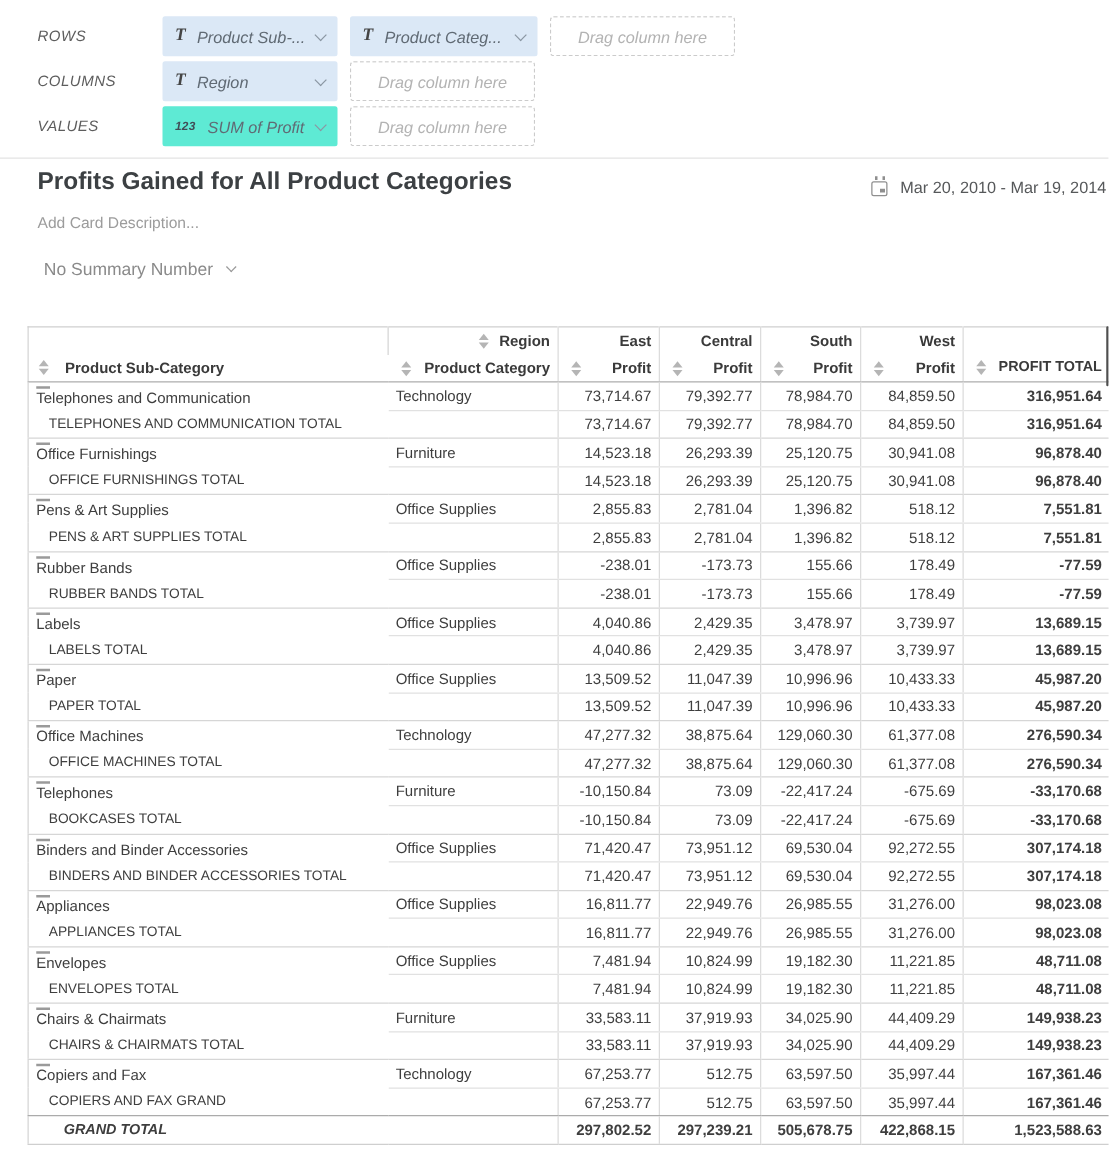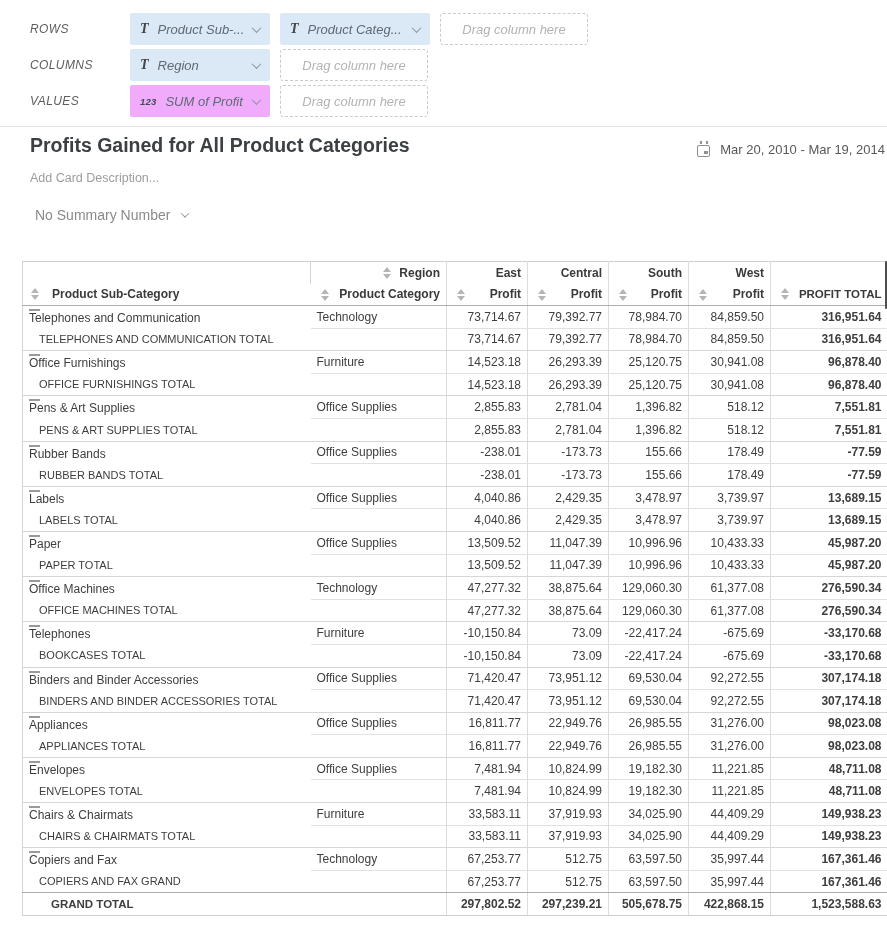--- a/index.html
+++ b/index.html
@@ -8,21 +8,21 @@
   .page { position:relative; width:887px; height:927px; background:#fff; overflow:hidden; }
 
   
   .config-panel { position:absolute; top:0; left:0; width:887px; height:127px; border-bottom:1px solid #e3e3e3; background:#fff;font-style:italic; }
   .cfg-row { position:absolute; left:0; width:887px; height:32px; }
   .cfg-row.r1 { top:13px; } .cfg-row.r2 { top:49px; } .cfg-row.r3 { top:85px; }
   .cfg-label { position:absolute; left:30px; top:0; line-height:32px; font-size:12px; color:#5d5d5d; letter-spacing:.4px; font-weight:500; }
   .chips { position:absolute; left:130px; top:0; display:flex; gap:10px; }
   .chip { height:32px; border-radius:2px; display:flex; align-items:center; padding:0 10px; gap:9px; cursor:pointer; }
   .chip.blue { background:#dbe8f6; }
-  .chip.green { background:#f0abfc; }
+  .chip.green { background:#5eead4;text-align:center; }
   .chip .t-icon { font-family:"Liberation Serif", serif; font-weight:700; font-size:14px; color:#454545; flex:none; }
   .chip .n-icon { font-weight:700; font-size:9.5px; color:#414c56; letter-spacing:.2px; flex:none; }
   .chip .chip-label { font-size:13px; color:#606a74; white-space:nowrap; flex:1 1 auto; }
   .chip.w140 { width:140px; } .chip.w150 { width:150px; }
   .chev { width:7px; height:7px; border-right:1.5px solid #8a96a2; border-bottom:1.5px solid #8a96a2; transform:rotate(45deg) translate(-1px,-1px); flex:none; }
   .dropzone { height:32px; border:1px dashed #cbcbcb; border-radius:3px; display:flex; align-items:center; justify-content:center; font-size:13px; color:#b3b3b3; }
   .dz148 { width:148px; }
 
   
   .card-title { position:absolute; top:134px; left:30px; font-size:19.5px; font-weight:700; color:#3c4043; }
@@ -57,21 +57,21 @@
   .sort::after  { content:""; border-left:4px solid transparent; border-right:4px solid transparent; border-top:5px solid #b5b5b5; }
   td.c-sub { padding-left:6px; }
   .subwrap { display:flex; align-items:flex-start;flex-direction:column; }
   .minus { width:11px; height:2px; background:#9a9a9a; margin-right:11px; flex:none; cursor:pointer; }
   tr.sub-row td.inner { border-bottom:1px solid #e1e1e1; }
   tr.total-row td { border-bottom:1px solid #d6d6d6; }
   tr.total-row td.c-sub { padding-left:16px; font-size:11px; }
   td.coltotal { font-weight:700; }
   tbody tr:nth-last-child(2) td { border-bottom-color:#ababab; }
   tr.grand td { border-bottom:1px solid #cfcfcf; font-weight:700; }
-  tr.grand td.c-sub { padding-left:28px; font-size:11.5px; }
+  tr.grand td.c-sub { padding-left:28px; font-size:11.5px;font-style:italic; }
   .scroll-thumb { position:absolute; top:261px; right:0; width:2px; height:48px; background:#4f4f4f; border-radius:2px; cursor:pointer; }
 </style>
 </head>
 <body>
 
 <div class="page">
 
   <div class="config-panel">
     <div class="cfg-row r1">
       <span class="cfg-label">ROWS</span>

